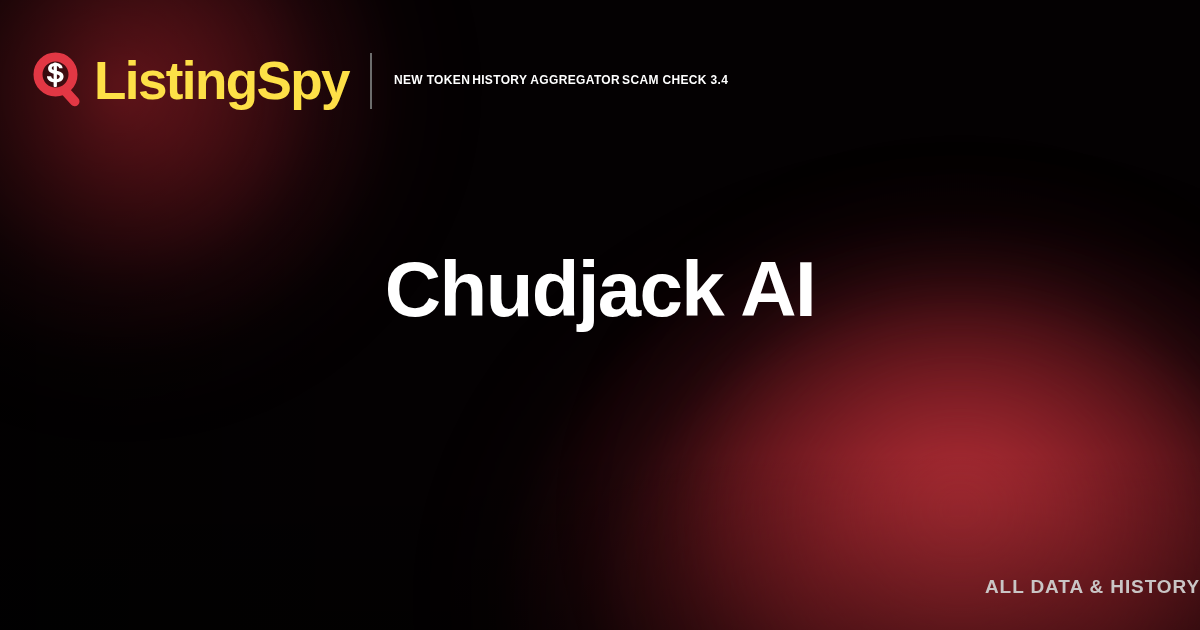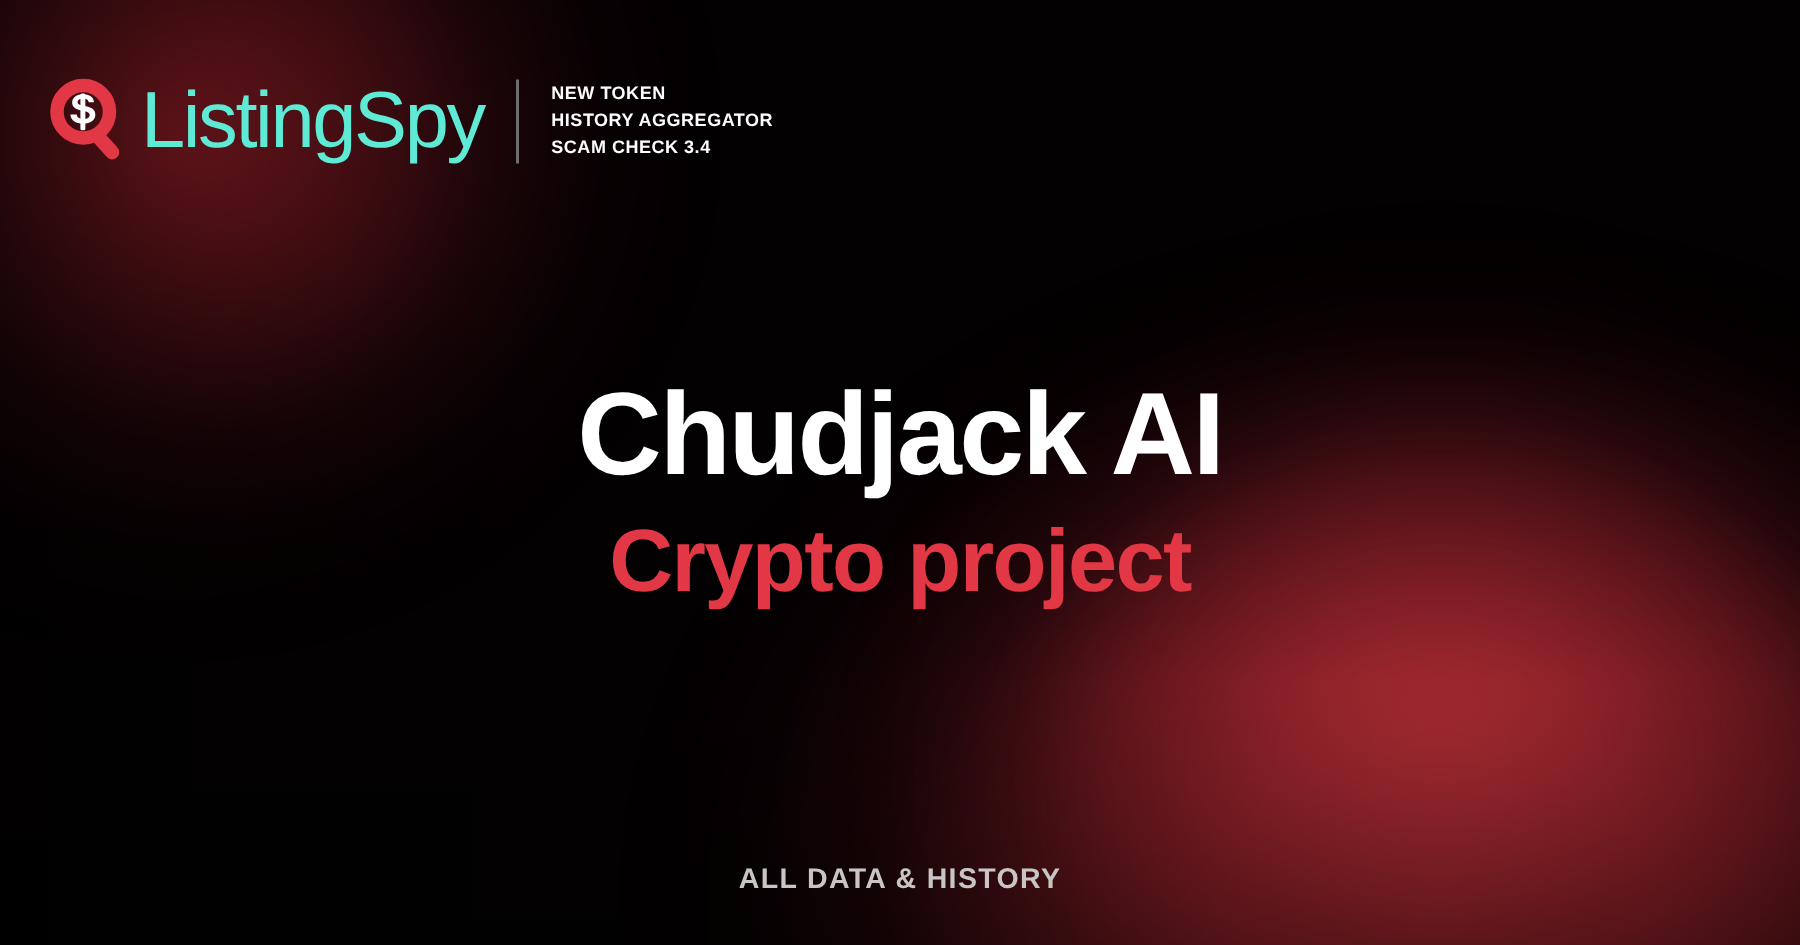--- a/index.html
+++ b/index.html
@@ -88,37 +88,37 @@
   }
   .logo-mark {
     width: 56px;
     height: 58px;
     margin-right: 6px;
     flex: 0 0 auto;
     display: block;
   }
   .logo-word {
     font-size: 53px;
-    font-weight: normal;
-    color: #5eead4;
+    font-weight: bold;
+    color: #fde047;
     letter-spacing: -1.6px;
     line-height: 1;
     white-space: nowrap;
     margin-bottom: 2px;
   }
   .divider {
     width: 2px;
     height: 56px;
     background: #6d6d6d;
     margin: 0 22px 0 21px;
     flex: 0 0 auto;
   }
   .tagline {
     display: flex;
-    flex-direction: column;
+    flex-direction: row;
     justify-content: center;
     gap: 2px;
   }
   .tagline-line {
     font-size: 12px;
     font-weight: bold;
     color: #ffffff;
     letter-spacing: 0.35px;
     line-height: 1.32;
     white-space: nowrap;
@@ -151,21 +151,21 @@
     margin: 13px 0 0 0;
     padding: 0;
   }
 
   
   .footer {
     position: absolute;
     left: 0;
     right: 0;
     bottom: 32px;
-    text-align: center;
+    text-align: right;
     z-index: 5;
     margin-top: 37px;
   }
   .footer-text {
     font-size: 19px;
     font-weight: bold;
     color: #c9c5c5;
     letter-spacing: 0.9px;
   }
 </style>
@@ -201,20 +201,19 @@
     <div class="tagline">
       <div class="tagline-line">NEW TOKEN</div>
       <div class="tagline-line">HISTORY AGGREGATOR</div>
       <div class="tagline-line">SCAM CHECK 3.4</div>
     </div>
 
   </div>
 
   <div class="hero">
     <div class="hero-title">Chudjack AI</div>
-    <div class="hero-subtitle">Crypto project</div>
   </div>
 
   <div class="footer">
     <span class="footer-text">ALL DATA &amp; HISTORY</span>
   </div>
 
 </div>
 
 </body></html>

